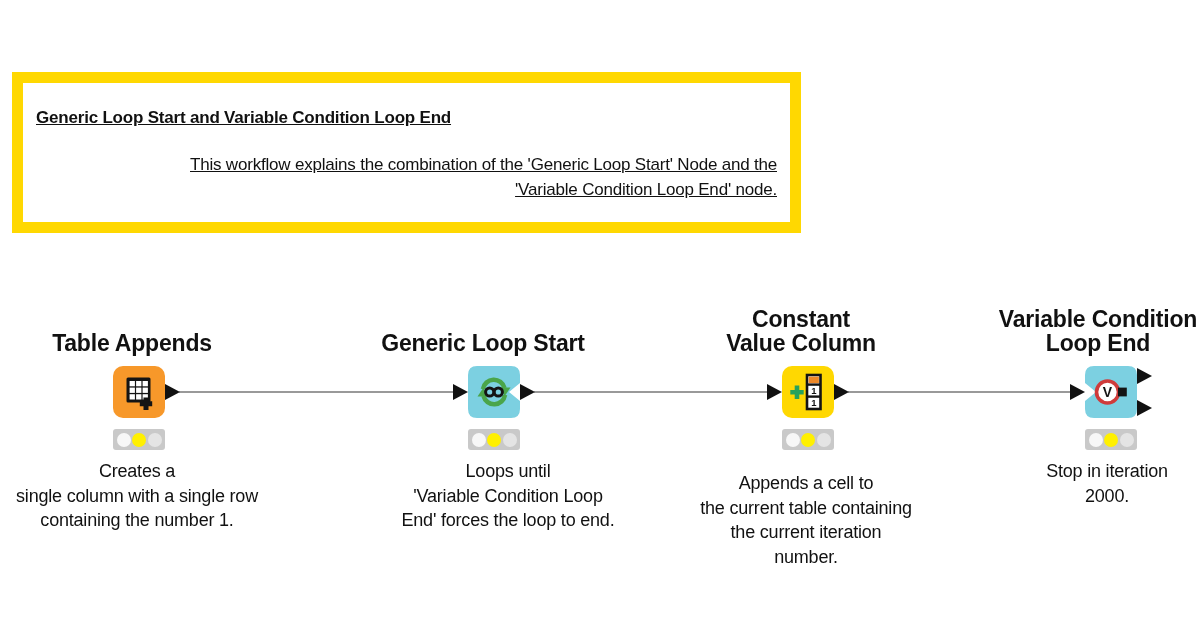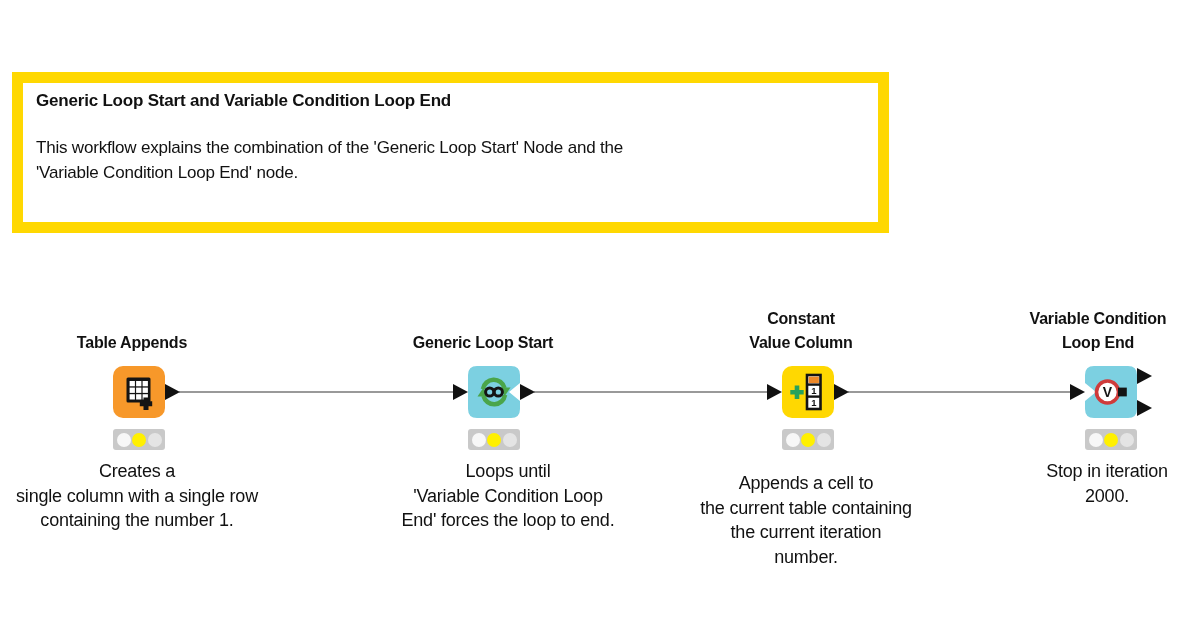--- a/index.html
+++ b/index.html
@@ -5,31 +5,32 @@
   html,body { margin:0; padding:0; background:#ffffff; }
   .canvas {
     position:relative; width:1200px; height:630px; overflow:hidden;
     background:#ffffff;
     font-family:"Liberation Sans", sans-serif;
     color:#111;
   }
 
   
   .annotation {
-    position:absolute; left:12px; top:72px; width:877px; height:161px;
+    position:absolute; left:12px; top:72px; width:789px; height:161px;
     box-sizing:border-box; border:11px solid #FFD801; background:#ffffff;
-    padding:6px 13px;
+    padding:23px 13px;
+    text-decoration:underline;
   }
   .ann-title { font-size:17px; font-weight:bold; line-height:24px; letter-spacing:-0.2px; white-space:pre-line; }
-  .ann-body  { font-size:17px; line-height:25px; margin-top:22px; letter-spacing:-0.2px; white-space:pre-line; }
+  .ann-body  { font-size:17px; line-height:25px; margin-top:22px; letter-spacing:-0.2px; white-space:pre-line;text-align:right; }
 
   
   .node-title {
     position:absolute; width:220px; text-align:center;
-    font-size:16px; font-weight:bold; line-height:24px; white-space:pre-line;
+    font-size:23px; font-weight:bold; line-height:24px; white-space:pre-line;
     letter-spacing:-0.2px;
   }
   .node-desc {
     position:absolute; width:300px; text-align:center;
     font-size:18px; line-height:24.5px; white-space:pre-line;
     letter-spacing:-0.2px;
   }
 
   
   .node-icon { position:absolute; width:52px; height:52px; }

